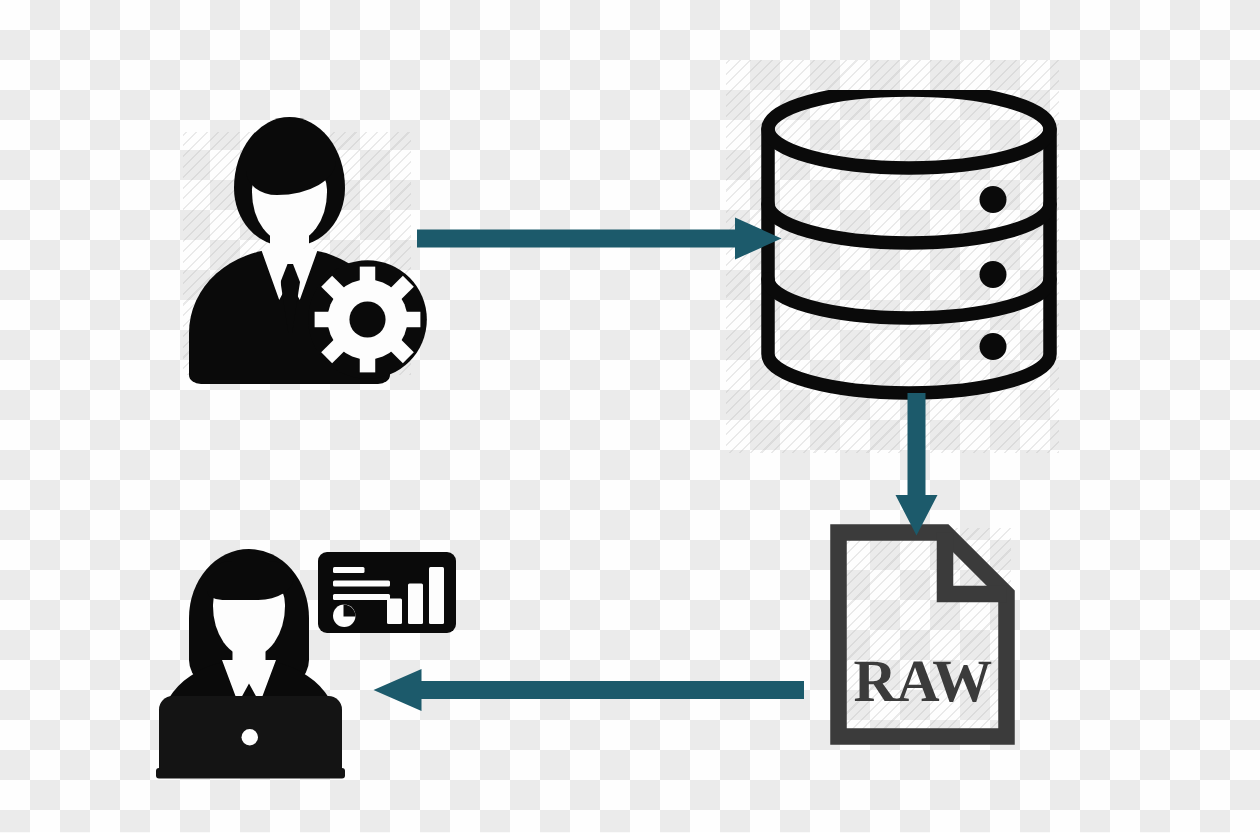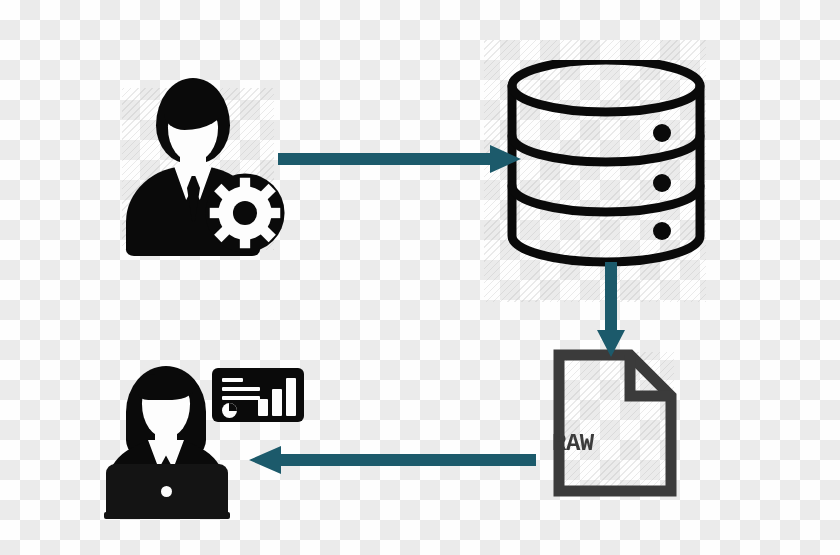--- a/index.html
+++ b/index.html
@@ -116,23 +116,24 @@
   #node-database { left: 506px; top: 60px; width: 200px; height: 210px; }
   #node-database svg { display: block; width: 200px; height: 210px; }
 
   
   #node-raw { left: 552px; top: 348px; width: 126px; height: 150px; }
   #node-raw svg { display: block; width: 126px; height: 150px; }
   .raw-label {
     position: absolute;
     left: 0; right: 0;
     top: 82px;
-    font-family: Liberation Mono, monospace;
+    text-align: center;
+    font-family: Liberation Serif, serif;
     font-weight: bold;
-    font-size: 24px;
+    font-size: 40px;
     letter-spacing: -0.5px;
     color: #3b3b3b;
     user-select: none;
   }
 
   
   #node-analyst { left: 104px; top: 360px; width: 128px; height: 152px; }
 
   .a-hair-back {
     position: absolute;

